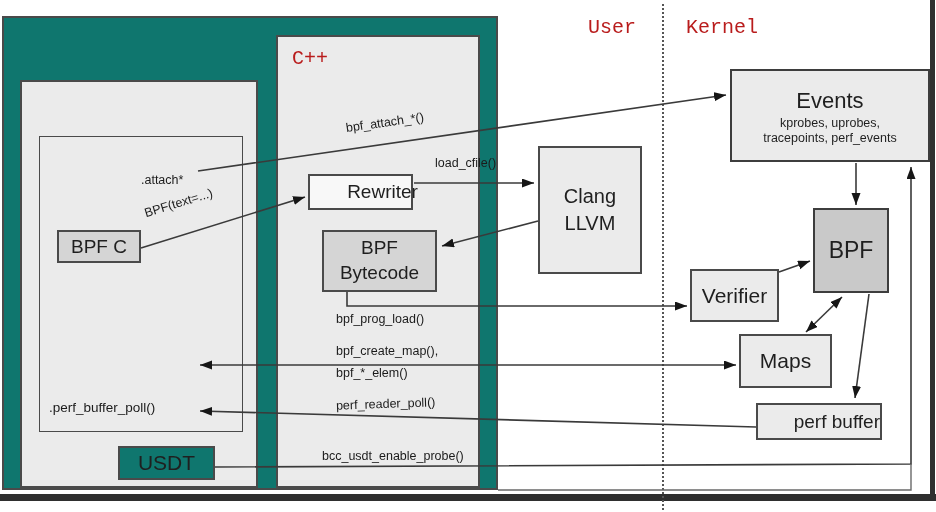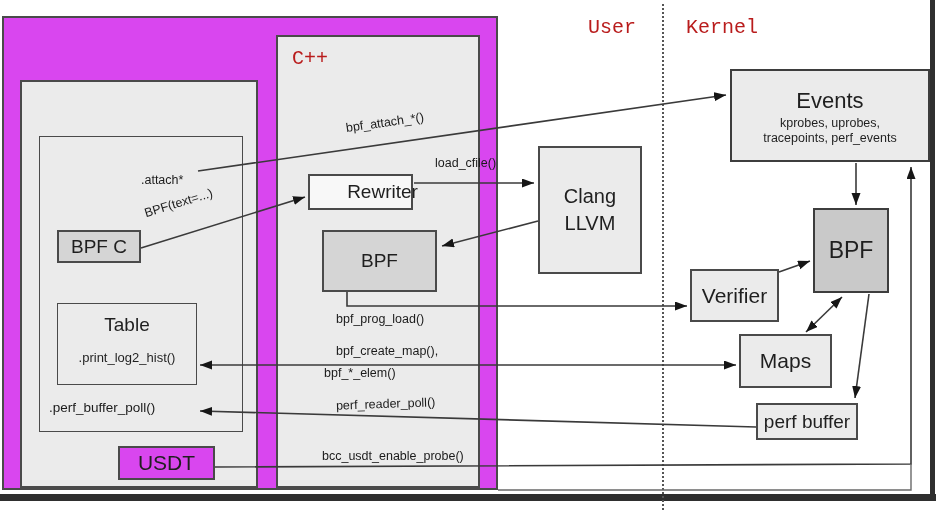--- a/index.html
+++ b/index.html
@@ -1,21 +1,21 @@
 <!DOCTYPE html>
 <html><head>
 <meta charset="utf-8">
 <style>
   html,body{margin:0;padding:0;background:#fff;}
   #canvas{
     position:relative;width:936px;height:512px;background:#ffffff;
     font-family:"Liberation Sans", sans-serif;color:#1f1f1f;overflow:hidden;
   }
   .box{position:absolute;box-sizing:border-box;border:2px solid #4a4a4a;}
-  .fill-white{background:#d946ef;}
+  .fill-white{background:#0f766e;}
   .fill-light{background:#ebebeb;}
   .fill-mid{background:#d5d5d5;}
   .fill-dark{background:#c9c9c9;}
   .frame-label{position:absolute;font-size:21px;color:#b91c1c;white-space:nowrap;font-family:Liberation Mono, monospace;}
   .center{display:flex;align-items:center;justify-content:center;text-align:center;}
   .edge-label{position:absolute;font-size:12.5px;color:#1b1b1b;white-space:nowrap;z-index:11;}
   #svg-overlay{position:absolute;left:0;top:0;z-index:10;pointer-events:none;}
   #kernel-divider{position:absolute;left:662px;top:4px;height:506px;width:0;border-left:2px dotted #555;z-index:2;}
   .screen-edge{position:absolute;background:#2f2f2f;z-index:1;}
   
@@ -31,34 +31,34 @@
   #cpp-box{left:276px;top:35px;width:204px;height:453px;z-index:2;}
   #rewriter-box{left:308px;top:174px;width:105px;height:36px;z-index:4;background:#f8f8f8;font-size:19px;padding-left:44px;}
   #bytecode-box{left:322px;top:230px;width:115px;height:62px;z-index:4;font-size:19px;line-height:1.3;flex-direction:column;}
   #clang-box{left:538px;top:146px;width:104px;height:128px;z-index:3;font-size:20px;line-height:1.35;flex-direction:column;}
   #events-box{left:730px;top:69px;width:200px;height:93px;z-index:3;border-color:#3d3d3d;flex-direction:column;}
   #events-title{font-size:22px;margin-top:2px;}
   #events-sub{font-size:12.5px;line-height:1.2;margin-top:2px;}
   #verifier-box{left:690px;top:269px;width:89px;height:53px;z-index:3;font-size:21px;}
   #kbpf-box{left:813px;top:208px;width:76px;height:85px;z-index:3;border-color:#3d3d3d;font-size:23px;}
   #maps-box{left:739px;top:334px;width:93px;height:54px;z-index:3;font-size:21px;}
-  #perfbuf-box{left:756px;top:403px;width:102px;height:37px;z-index:3;font-size:19px;}
+  #perfbuf-box{left:756px;top:403px;width:126px;height:37px;z-index:3;font-size:19px;justify-content:flex-end;}
   #bcc-label{left:20px;top:26px;}
   #python-label{left:36px;top:94px;}
   #bpf-python-label{left:55px;top:148px;}
   #user-label{left:588px;top:16px;font-size:20px;}
   #kernel-label{left:686px;top:16px;font-size:20px;}
   
   #attach-label{left:141px;top:165px;margin-top:8px;}
   #bpf-text-label{left:147px;top:206px;transform:rotate(-17deg);transform-origin:left bottom;}
   #bpf-attach-label{left:347px;top:121px;transform:rotate(-8deg);transform-origin:left bottom;}
   #load-cfile-label{left:396px;top:156px;padding-left:39px;}
   #prog-load-label{left:336px;top:312px;}
   #create-map-label{left:324px;top:344px;margin-left:12px;}
-  #elem-label{left:324px;top:366px;}
+  #elem-label{left:336px;top:366px;}
   #perf-reader-label{left:336px;top:397px;transform:rotate(-2deg);}
   #usdt-enable-label{left:294px;top:449px;padding-left:28px;}
 </style>
 </head>
 <body>
 
 <div id="canvas">
 
   <div class="screen-edge" style="left:930px;top:0;width:5px;height:500px;"></div>
   <div class="screen-edge" style="left:0;top:494px;width:936px;height:7px;"></div>
@@ -73,41 +73,38 @@
   <div id="python-box" class="box fill-light"></div>
   <div id="python-label" class="frame-label">Python</div>
 
   <div id="bpf-python-box" class="box fill-light"></div>
   <div id="bpf-python-label" class="frame-label">BPF</div>
 
   <div id="bpfc-box" class="box fill-mid center">
     <span>BPF C</span>
   </div>
 
-  <div id="table-box" class="box fill-light center">
-    <div id="table-title">Table</div>
-    <div id="table-method">.print_log2_hist()</div>
-  </div>
 
   <div id="poll-label" class="edge-label">.perf_buffer_poll()</div>
 
   <div id="usdt-box" class="box fill-white center">
     <span>USDT</span>
   </div>
 
   <div id="cpp-box" class="box fill-light">
     <div class="frame-label" style="left:14px;top:10px;font-size:20px;">C++</div>
   </div>
 
   <div id="rewriter-box" class="box center">
     <span>Rewriter</span>
   </div>
 
   <div id="bytecode-box" class="box fill-mid center">
     <div>BPF</div>
+    <div>Bytecode</div>
   </div>
 
   <div id="clang-box" class="box fill-light center">
     <div>Clang</div>
     <div>LLVM</div>
   </div>
 
   <div id="verifier-box" class="box fill-light center">
     <span>Verifier</span>
   </div>

